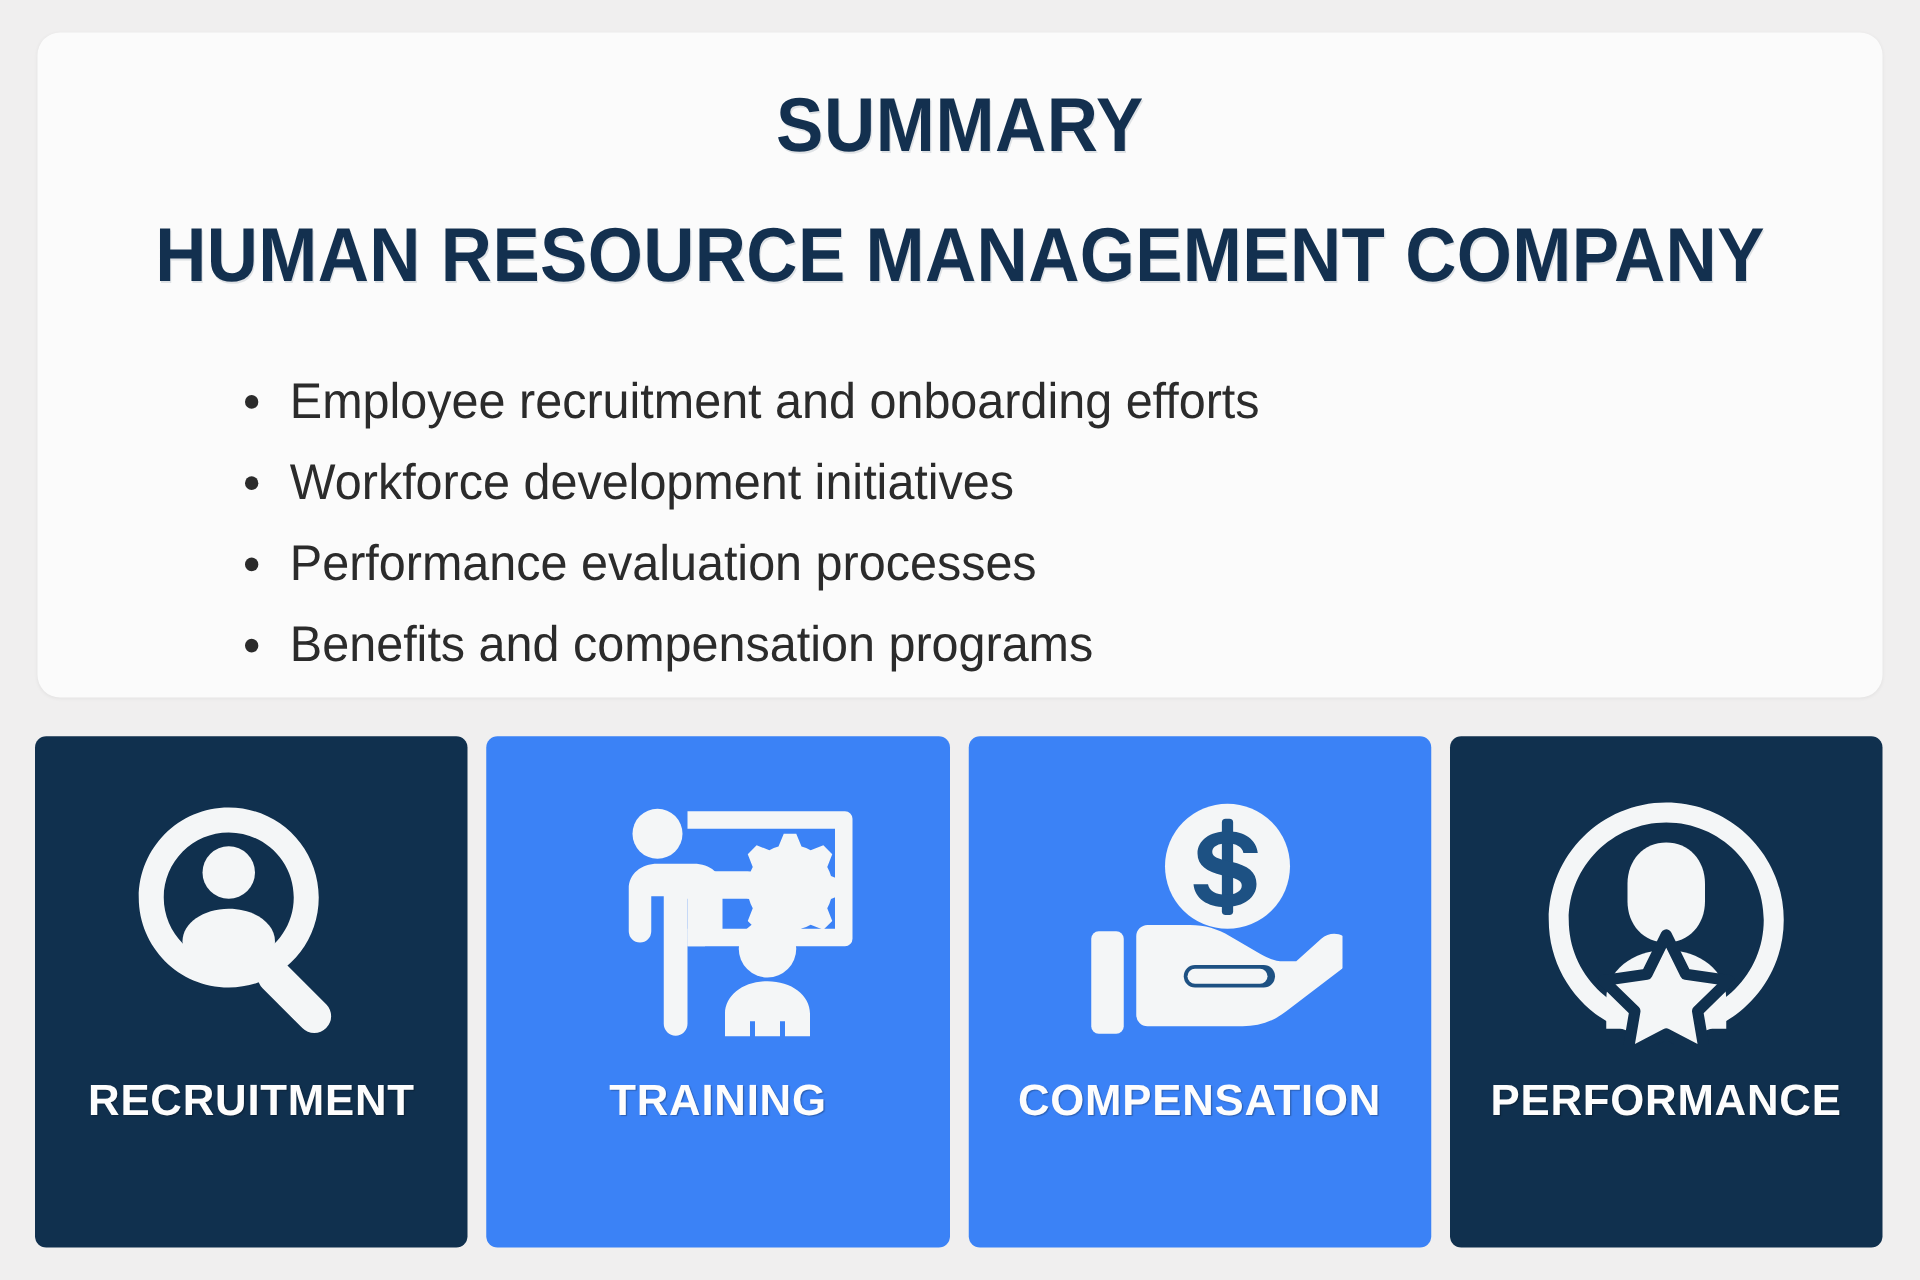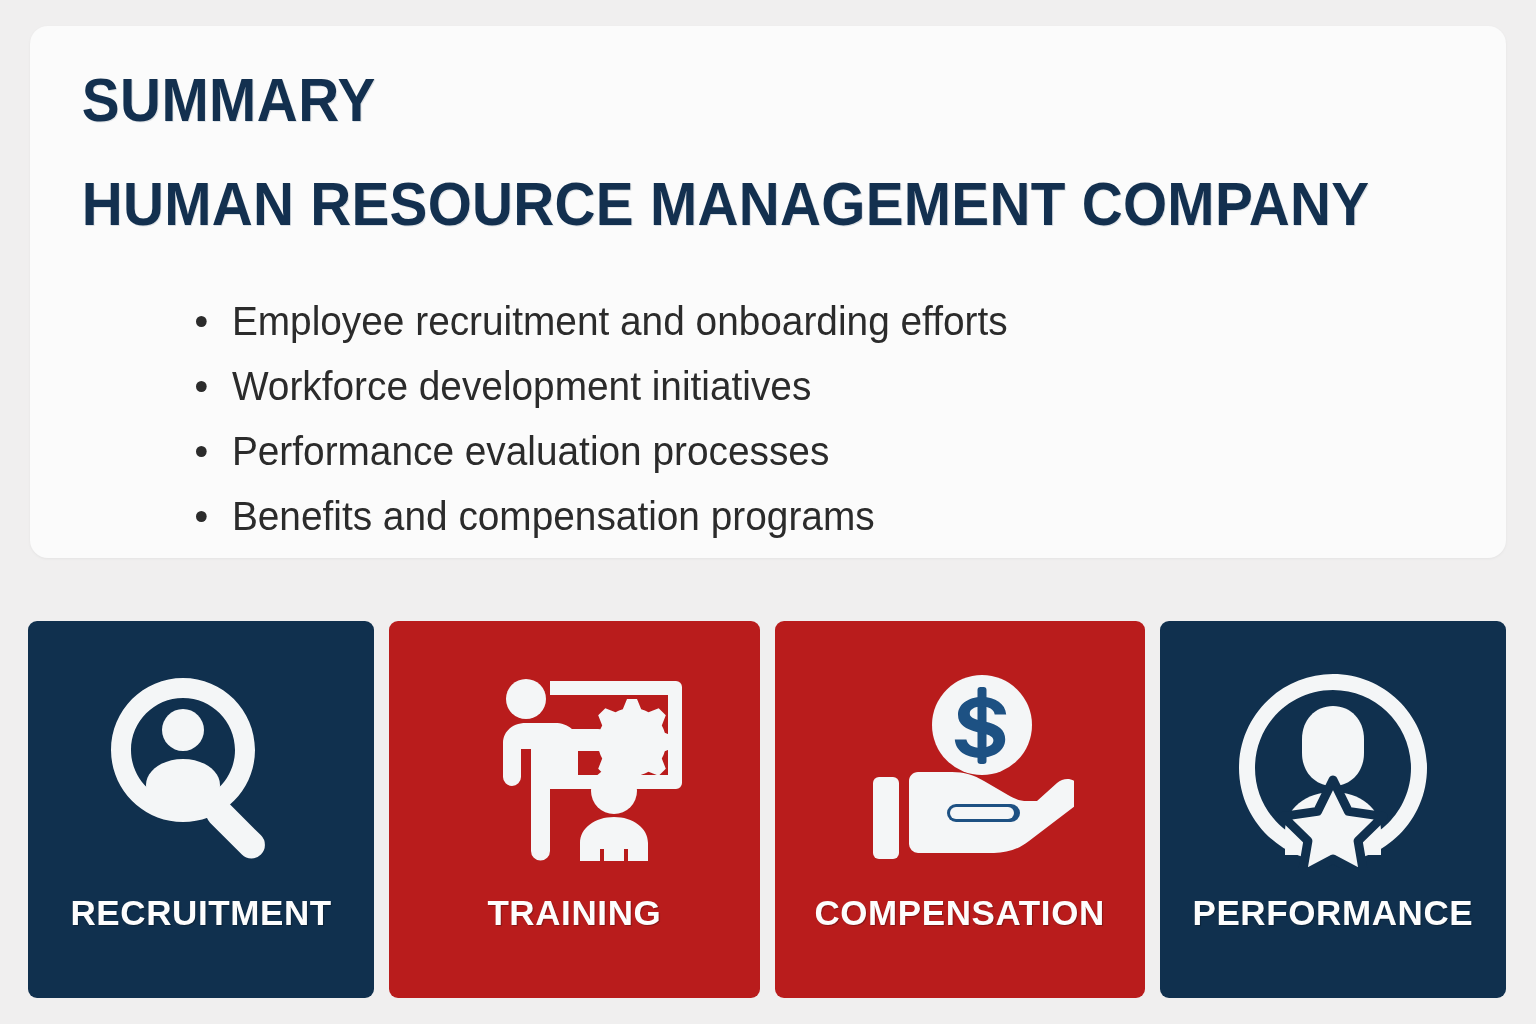--- a/index.html
+++ b/index.html
@@ -28,21 +28,21 @@
     top: 26px;
     width: 1476px;
     height: 532px;
     background: #fbfbfb;
     border-radius: 18px;
     box-shadow: 0 1px 3px rgba(0,0,0,0.05);
     box-sizing: border-box;
   }
   .title-block {
     padding-top: 44px;
-    text-align: left;
+    text-align: center;
   }
   .title-main {
     font-family: "Liberation Sans Narrow", "Liberation Sans", sans-serif;
     font-weight: bold;
     font-size: 61px;
     line-height: 1.0;
     letter-spacing: 0.5px;
     color: #13304f;
     transform: scaleX(0.93);
     transform-origin: center;
@@ -99,24 +99,23 @@
   }
   .card {
     flex: 1 1 0;
     border-radius: 9px;
     position: relative;
     display: flex;
     flex-direction: column;
     align-items: center;
     box-sizing: border-box;
     overflow: hidden;
-    margin-top: 32px;
   }
   .card.dark  { background: #10304e; }
-  .card.light { background: #b91c1c; padding-left: 24px; }
+  .card.light { background: #3b82f6; padding-left: 24px; }
 
   .card-icon {
     margin-top: 42px;
     width: 210px;
     height: 210px;
     display: flex;
     align-items: center;
     justify-content: center;
   }
   .card-icon svg { display: block; }

